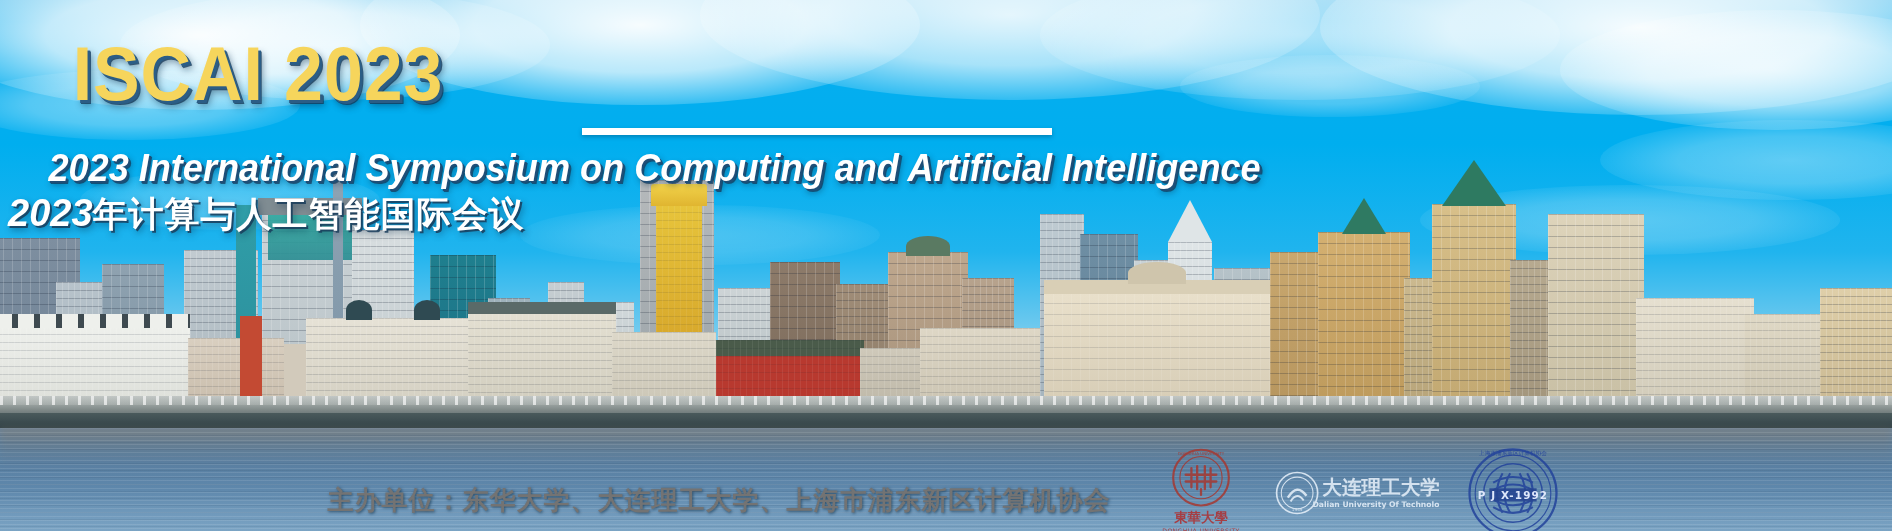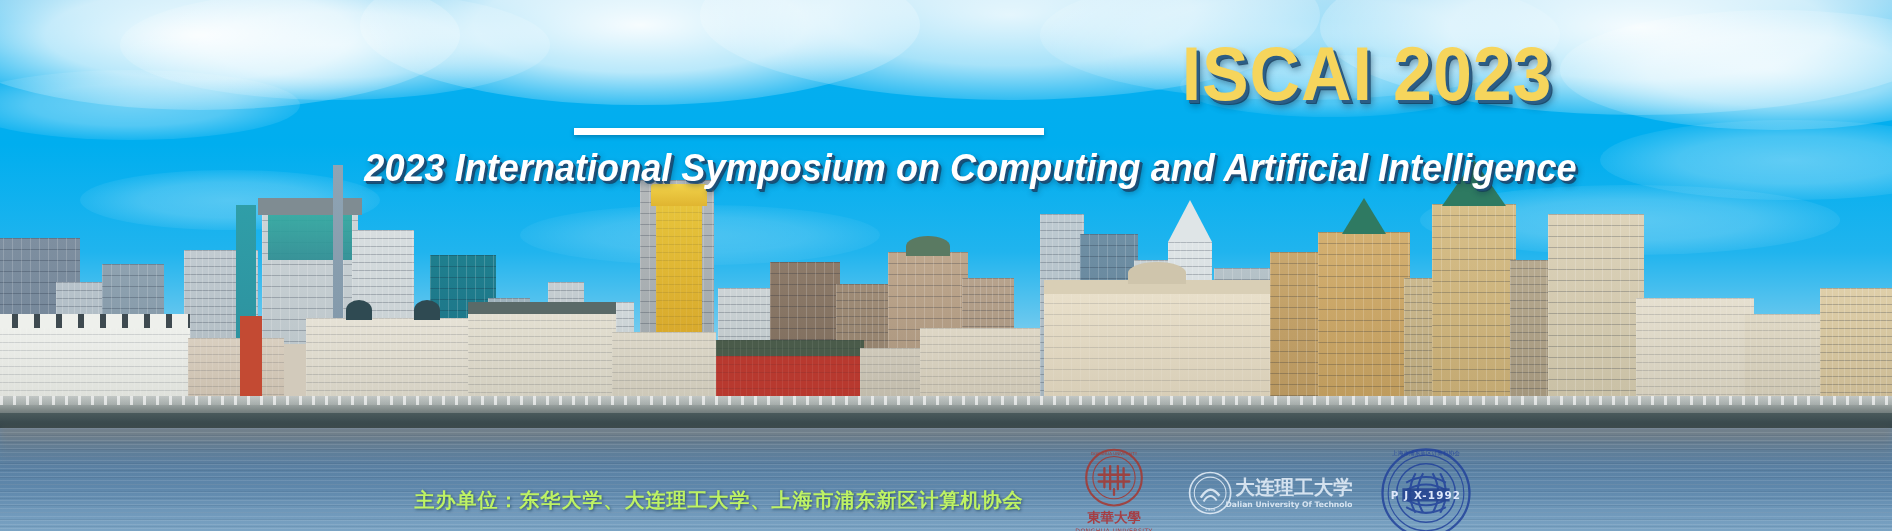--- a/index.html
+++ b/index.html
@@ -126,22 +126,23 @@
     background: linear-gradient(180deg, rgba(140,120,95,0.30) 0%, rgba(120,115,110,0.10) 60%, rgba(0,0,0,0) 100%);
     filter: blur(3px);
   }
 
   
   .headline {
     position: absolute;
     left: 0;
     top: 36px;
     width: 1617px;
-    text-align: right;
+    text-align: left;
     z-index: 20;
+    padding-left: 8px;
   }
   .main-title {
     font-family: "Liberation Sans Narrow", "Liberation Sans", sans-serif;
     font-weight: bold;
     font-size: 76px;
     line-height: 1.0;
     letter-spacing: 1px;
     color: #f6d55c;
     transform: scaleX(0.92);
     text-shadow:
@@ -217,23 +218,23 @@
     top: 455px;
     width: 1892px;
     z-index: 20;
     display: flex;
     align-items: center;
     justify-content: center;
     gap: 0px;
   }
   .org-text {
     font-family: "DejaVu Sans", "Liberation Sans", sans-serif;
-    font-size: 20px;
+    font-size: 26px;
     font-weight: bold;
-    color: #bef264;
+    color: #737373;
     letter-spacing: 1px;
     white-space: nowrap;
     text-shadow: 1px 1px 3px rgba(0,35,60,0.6);
   }
   .logos {
     display: flex;
     align-items: center;
     gap: 22px;
     margin-left: 42px;
     margin-top: -14px;
@@ -456,20 +457,21 @@
   <div class="water">
     <div class="reflect"></div>
     <div class="ripples"></div>
   </div>
 
 
   <div class="headline">
     <div class="main-title">ISCAI 2023</div>
     <div class="divider"></div>
     <div class="sub-en">2023 International Symposium on Computing and Artificial Intelligence</div>
+    <div class="sub-cn"><span class="yr">2023</span><span>年计算与人工智能国际会议</span></div>
   </div>
 
   <div class="organizers">
     <div class="org-text">主办单位：东华大学、大连理工大学、上海市浦东新区计算机协会</div>
 
     <div class="logos">
 
       <div class="logo logo-dhu">
         <svg viewBox="0 0 100 100" width="96" height="96" aria-hidden="true">
           <g opacity="0.82">

